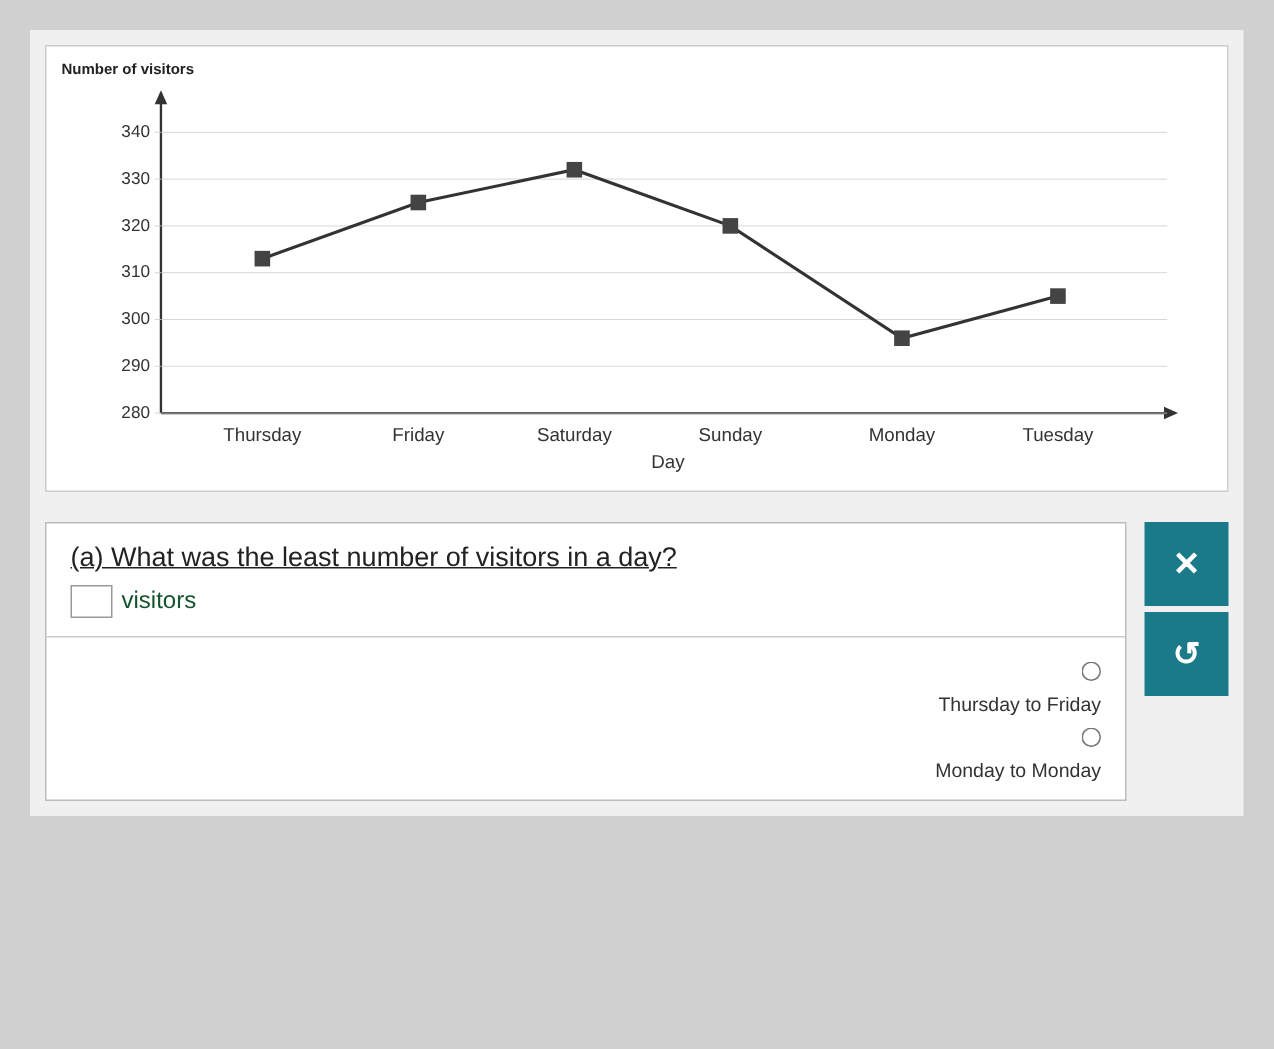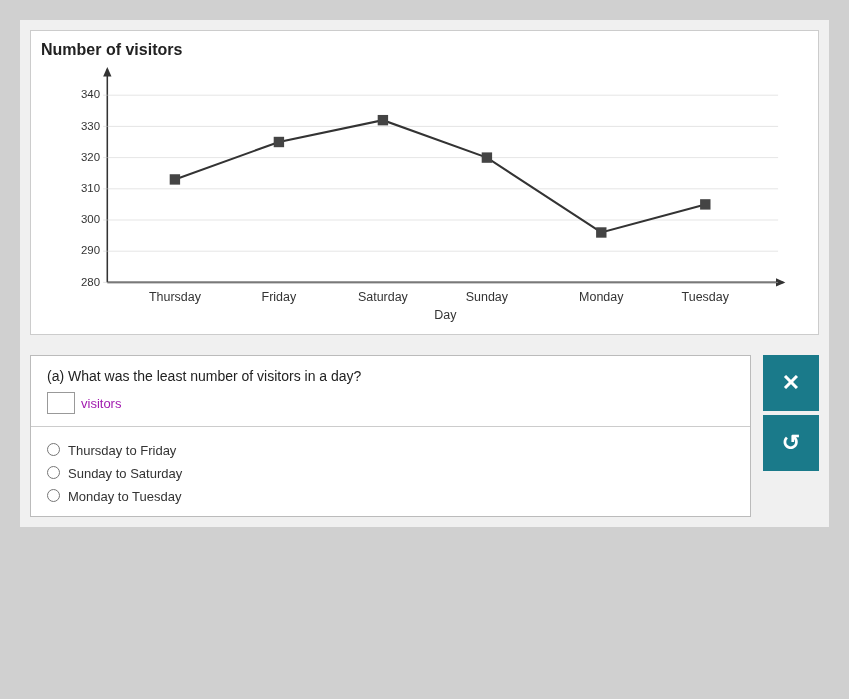--- a/index.html
+++ b/index.html
@@ -19,21 +19,21 @@
       padding: 10px;
     }
     .chart-container {
       background: white;
       border: 1px solid #ccc;
       padding: 10px 10px 10px 10px;
       margin-bottom: 20px;
       position: relative;
     }
     .chart-title {
-      font-size: 16px;
+      font-size: 10px;
       font-weight: bold;
       margin-bottom: 5px;
       color: #222;
     }
     .chart-area {
       position: relative;
       width: 100%;
       height: 260px;
     }
     svg.chart-svg {
@@ -52,53 +52,55 @@
       padding: 0;
     }
     .question-section {
       padding: 12px 16px;
       border-bottom: 1px solid #ccc;
     }
     .question-section:last-child {
       border-bottom: none;
     }
     .question-text {
-      font-size: 14px;
+      font-size: 18px;
       color: #222;
       margin-bottom: 8px;
+      text-decoration: underline;
     }
     .answer-input-row {
       display: flex;
       align-items: center;
       gap: 6px;
     }
     .answer-input {
       width: 28px;
       height: 22px;
       border: 1px solid #999;
       font-size: 13px;
       padding: 2px 4px;
     }
     .answer-label {
-      font-size: 13px;
-      color: #a21caf;
+      font-size: 16px;
+      color: #14532d;
     }
     .radio-options {
       display: flex;
       flex-direction: column;
       gap: 8px;
       margin-top: 4px;
     }
     .radio-option {
       display: flex;
-      align-items: flex-start;
+      align-items: flex-end;
       gap: 8px;
       font-size: 13px;
       color: #333;
       cursor: pointer;
+      flex-direction: column;
     }
     .radio-option input[type="radio"] {
       cursor: pointer;
     }
     .action-buttons {
       display: flex;
       flex-direction: column;
       gap: 4px;
     }
     .btn-action {
@@ -192,25 +194,21 @@
       </div>
 
       <div class="question-section">
         <div class="radio-options">
           <label class="radio-option">
             <input type="radio" name="decrease" value="thu-fri" style="">
             <span>Thursday to Friday</span>
           </label>
           <label class="radio-option">
             <input type="radio" name="decrease" value="sun-mon" style="">
-            <span>Sunday to Saturday</span>
-          </label>
-          <label class="radio-option">
-            <input type="radio" name="decrease" value="mon-tue" style="">
-            <span>Monday to Tuesday</span>
+            <span>Monday to Monday</span>
           </label>
         </div>
       </div>
     </div>
 
     <div class="action-buttons">
       <button class="btn-action btn-x">✕</button>
       <button class="btn-action btn-undo">↺</button>
     </div>
   </div>

